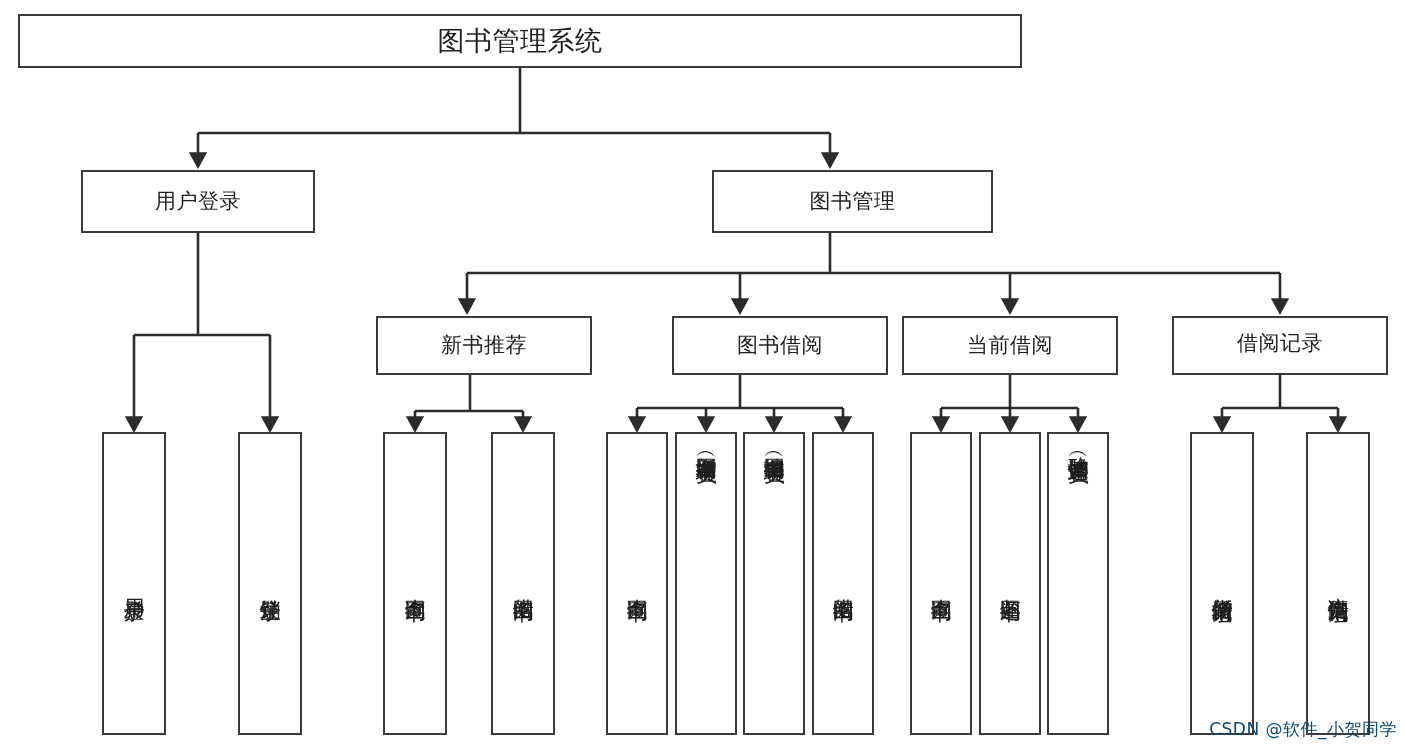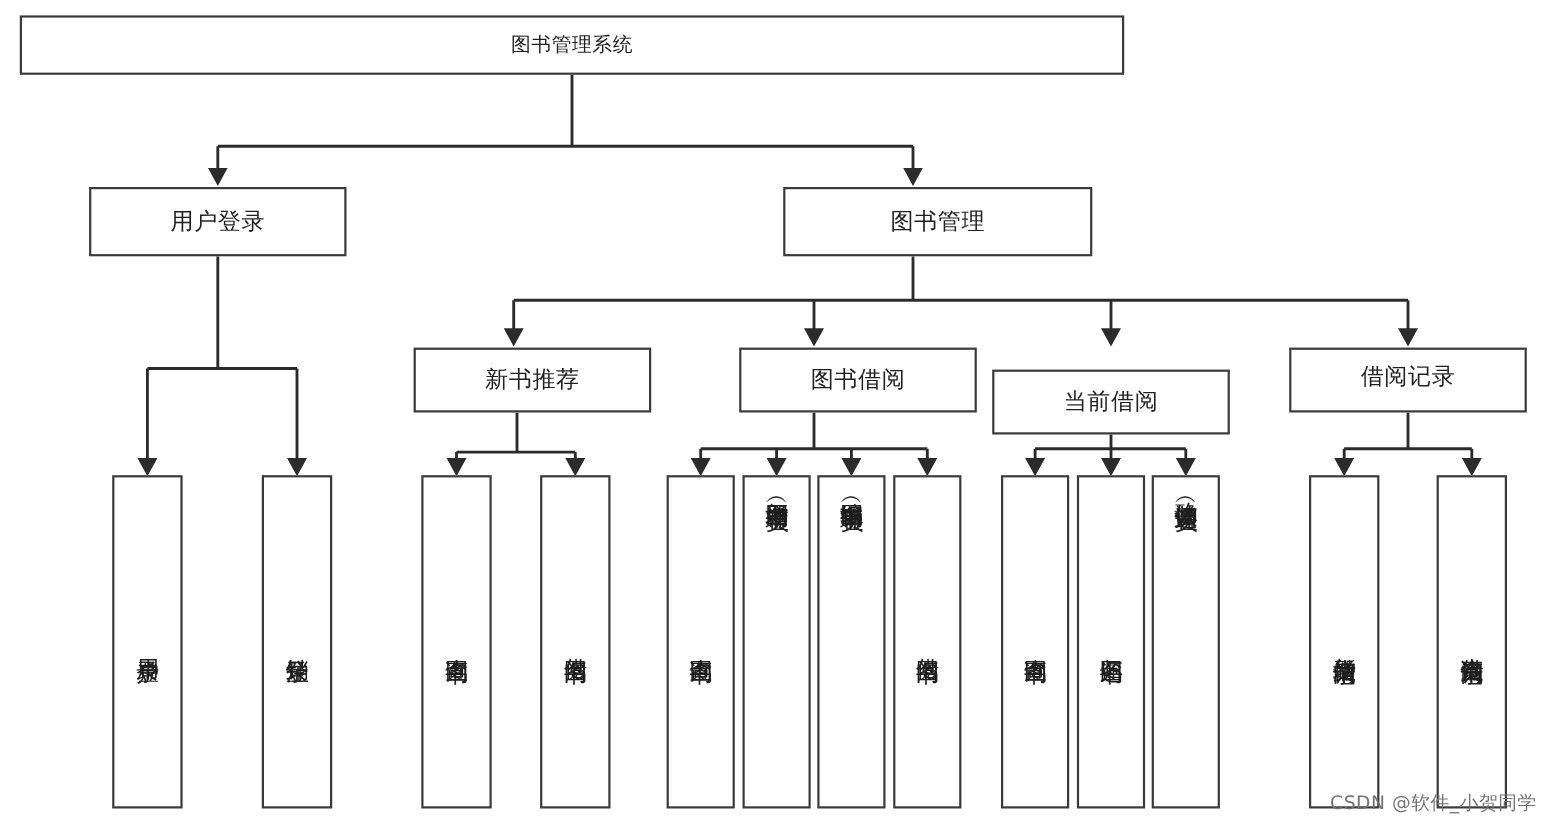--- a/index.html
+++ b/index.html
@@ -34,21 +34,21 @@
     z-index:2;
   }
   .node .label{
     font-size:21px;
     line-height:1.25;
     letter-spacing:0.5px;
     color:#1e1e1e;
     white-space:nowrap;
     text-align:center;
   }
-  .node.root .label{ font-size:18px; }
+  .node.root .label{ font-size:27px; }
   
   .leaf{
     align-items:flex-start;
     justify-content:center;
     padding-top:6px;
   }
   .leaf .vlabel{
     writing-mode:vertical-rl;
     text-orientation:upright;
     font-size:21px;
@@ -57,21 +57,21 @@
     color:#1e1e1e;
     white-space:nowrap;
     display:block;
   }
   .leaf.mid .vlabel{ margin-top:0; }
   .watermark{
     position:absolute;
     right:8px;
     bottom:6px;
     font-size:17px;
-    color:#737373;
+    color:#0c4a6e;
     white-space:nowrap;
     z-index:5;
     letter-spacing:0.5px;
   }
 </style>
 </head>
 <body>
 
 <div id="canvas">
 
@@ -138,21 +138,21 @@
   </div>
 
   <div class="node" style="left:376px; top:316px; width:216px; height:59px;">
     <span class="label">新书推荐</span>
   </div>
 
   <div class="node" style="left:632px; top:316px; width:216px; height:59px;margin-left:40px;">
     <span class="label">图书借阅</span>
   </div>
 
-  <div class="node" style="left:902px; top:316px; width:216px; height:59px;margin-top:20px;">
+  <div class="node" style="left:902px; top:316px; width:216px; height:59px;">
     <span class="label">当前借阅</span>
   </div>
 
   <div class="node" style="left:1172px; top:316px; width:216px; height:59px;font-family:Liberation Mono, monospace;">
     <span class="label">借阅记录</span>
   </div>
 
   <div class="node leaf" style="left:102px; top:432px; width:64px; height:303px; align-items:center; padding-top:0;">
     <span class="vlabel">用户登录</span>
   </div>

